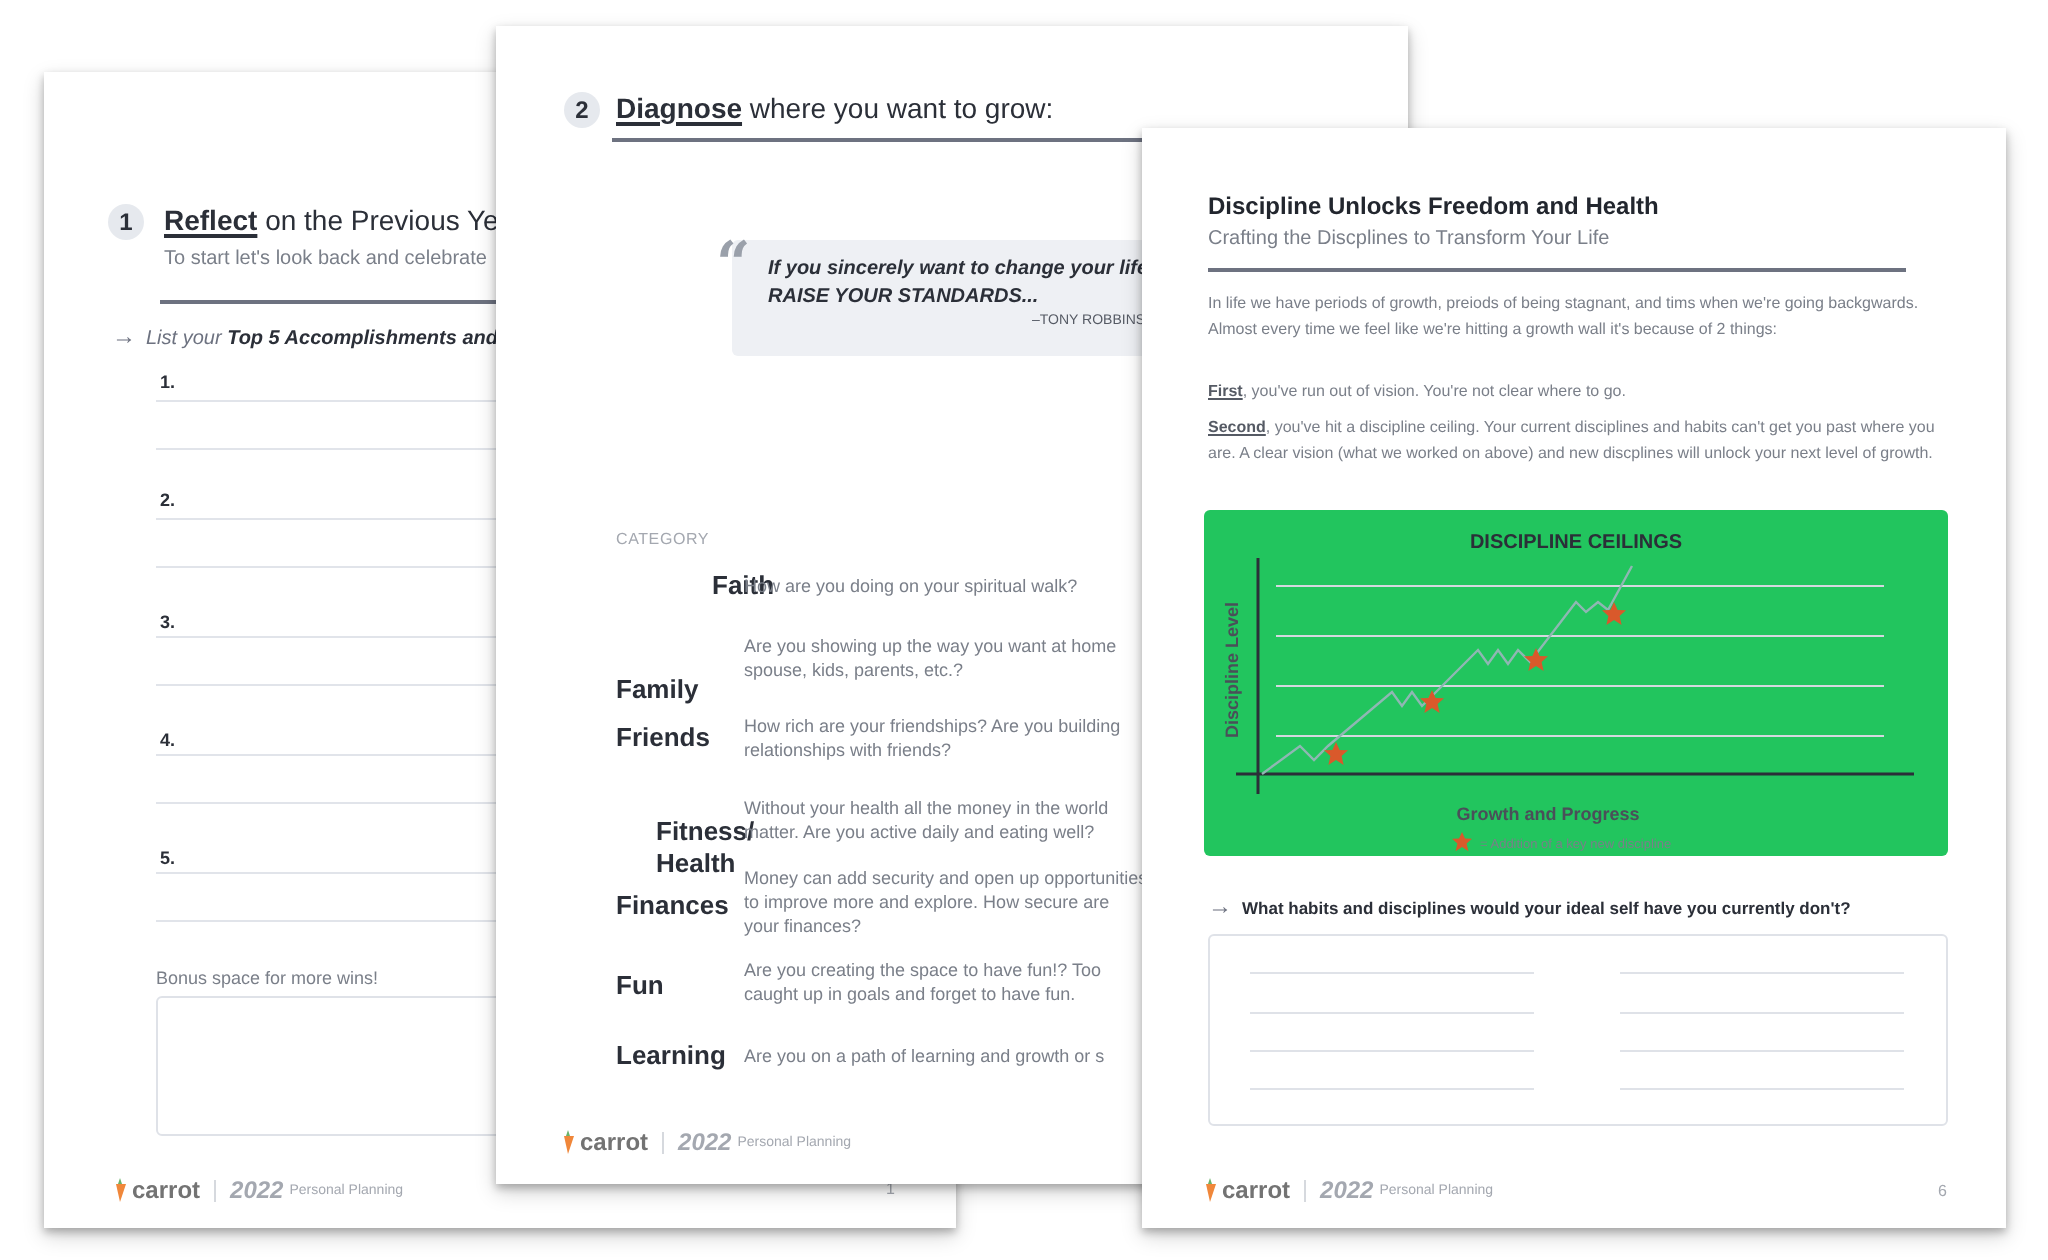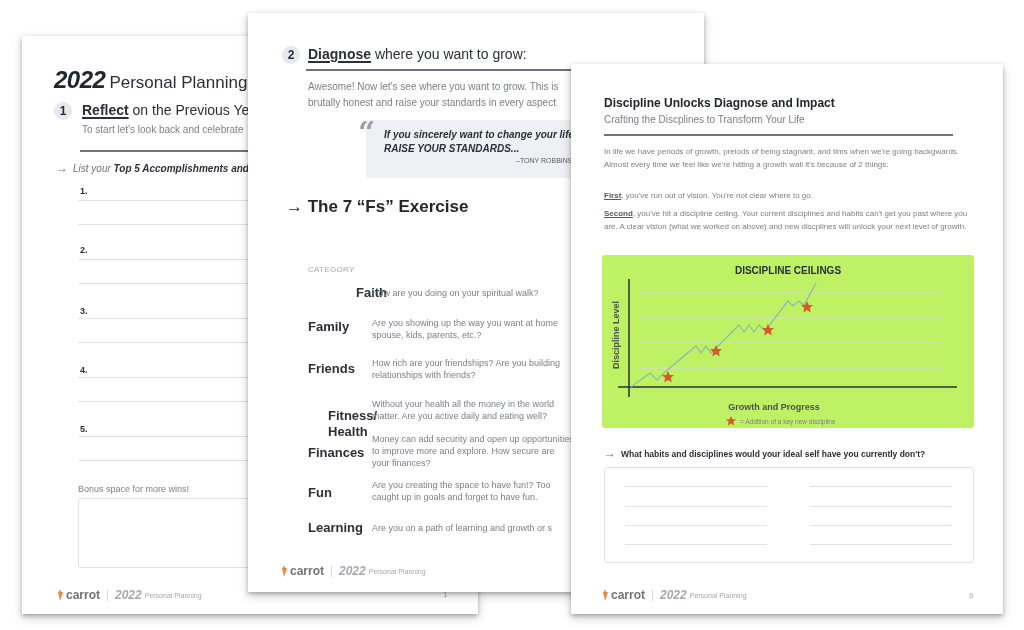--- a/index.html
+++ b/index.html
@@ -65,33 +65,30 @@
   .f-row { position: absolute; left: 60px; width: 400px; }
   .f-row .f-name { position: absolute; left: 0; font-size: 13px; font-weight: bold; color: #2b2f38; line-height: 16px; }
   .f-row .f-q { position: absolute; left: 64px; font-size: 9px; color: #7a7f89; line-height: 12px; white-space: nowrap; }
 
   
   #page3 .h-title { left: 33px; top: 32px; font-size: 12px; font-weight: bold; color: #22262e; white-space: nowrap; }
   #page3 .h-sub { left: 33px; top: 50px; font-size: 10px; color: #7a7f89; white-space: nowrap; }
   #page3 .rule { left: 33px; top: 70px; width: 349px; height: 2px; background: #6d7280; }
   #page3 .body { left: 33px; width: 370px; font-size: 8px; color: #7a7f89; line-height: 12.5px; }
   #page3 .body u { font-weight: bold; color: #555a64; }
-  #page3 .chart-box { left: 31px; top: 191px; width: 372px; height: 173px; background: #bef264; border-radius: 3px; }
+  #page3 .chart-box { left: 31px; top: 191px; width: 372px; height: 173px; background: #22c55e; border-radius: 3px; }
   #page3 .prompt { left: 33px; top: 382px; font-size: 8.5px; font-weight: bold; color: #2b2f38; white-space: nowrap; }
   #page3 .prompt .arrow { font-size: 12px; color: #6d7280; margin-right: 5px; font-weight: normal; }
   #page3 .ans-box { left: 33px; top: 403px; width: 370px; height: 96px; border: 1px solid #dfe2e8; border-radius: 3px; }
   .ans-line { position: absolute; height: 1px; background: #dfe2e8; width: 142px; }
 </style>
 </head>
 <body>
 
 <div class="page" id="page1">
-  <div class="abs title">
-    <span class="year">2022</span><span class="rest">Personal Planning</span>
-  </div>
   <div class="badge" style="left:32px;top:66px;">1</div>
   <div class="abs sec-head"><u>Reflect</u><span> on the Previous Year</span></div>
   <div class="abs intro">To start let's look back and celebrate</div>
   <div class="abs rule"></div>
   <div class="abs prompt">
     <span class="arrow">→</span><i>List your </i><b>Top 5 Accomplishments and</b>
   </div>
 
   <div class="acc-item" style="top:150px;">
     <span class="num">1.</span>
@@ -132,45 +129,37 @@
     <span class="year">2022</span>
     <span class="label">Personal Planning</span>
   </div>
   <div class="pagenum" style="left:421px;top:554px;">1</div>
 </div>
 
 <div class="page" id="page2">
   <div class="badge">2</div>
   <div class="abs sec-head"><u>Diagnose</u><span> where you want to grow:</span></div>
   <div class="abs rule"></div>
-  <div class="abs intro">
-    <div>Awesome! Now let's see where you want to grow. This is</div>
-    <div>brutally honest and raise your standards in every aspect</div>
-  </div>
   <div class="abs quote">
     <span class="qmark">“</span>
     <div class="qtext">
       <div>If you sincerely want to change your life</div>
       <div>RAISE YOUR STANDARDS...</div>
     </div>
     <div class="qauth">–TONY ROBBINS</div>
   </div>
 
-  <div class="abs fs-title">
-    <span>→</span>
-    <span>The 7 “Fs” Exercise</span>
-  </div>
   <div class="abs cat-label">CATEGORY</div>
 
   <div class="f-row" style="top:272px;">
     <div class="f-name" style="top:0;margin-left:48px;">Faith</div>
     <div class="f-q" style="top:2px;">How are you doing on your spiritual walk?</div>
   </div>
   <div class="f-row" style="top:306px;">
-    <div class="f-name" style="top:0;">Family</div>
+    <div class="f-name" style="top:18px;">Family</div>
     <div class="f-q" style="top:-2px;white-space:pre;">Are you showing up the way you want at home
 spouse, kids, parents, etc.?</div>
   </div>
   <div class="f-row" style="top:346px;">
     <div class="f-name" style="top:2px;">Friends</div>
     <div class="f-q" style="top:-2px;white-space:pre;">How rich are your friendships? Are you building
 relationships with friends?</div>
   </div>
   <div class="f-row" style="top:383px;">
     <div class="f-name" style="top:12px;white-space:pre;margin-left:20px;">Fitness/
@@ -200,21 +189,21 @@
         <path d="M4 0 L5 3 L3 3 Z" fill="#6bb36b"></path>
       </svg>
     <span class="brand">carrot</span>
     <span class="sep"></span>
     <span class="year">2022</span>
     <span class="label">Personal Planning</span>
   </div>
 </div>
 
 <div class="page" id="page3">
-  <div class="abs h-title">Discipline Unlocks Diagnose and Impact</div>
+  <div class="abs h-title">Discipline Unlocks Freedom and Health</div>
   <div class="abs h-sub">Crafting the Discplines to Transform Your Life</div>
   <div class="abs rule"></div>
   <div class="abs body" style="top:82px;">In life we have periods of growth, preiods of being stagnant, and tims when we're going backgwards. Almost every time we feel like we're hitting a growth wall it's because of 2 things:</div>
   <div class="abs body" style="top:126px;"><u>First</u><span>, you've run out of vision. You're not clear where to go.</span></div>
   <div class="abs body" style="top:144px;"><u>Second</u><span>, you've hit a discipline ceiling. Your current disciplines and habits can't get you past where you are. A clear vision (what we worked on above) and new discplines will unlock your next level of growth.</span></div>
 
   <div class="abs chart-box">
     <svg width="372" height="173" viewBox="0 0 372 173">
       <text x="186" y="19" text-anchor="middle" font-family="Liberation Sans, sans-serif" font-size="10" font-weight="bold" fill="#2b2f38">DISCIPLINE CEILINGS</text>
 

